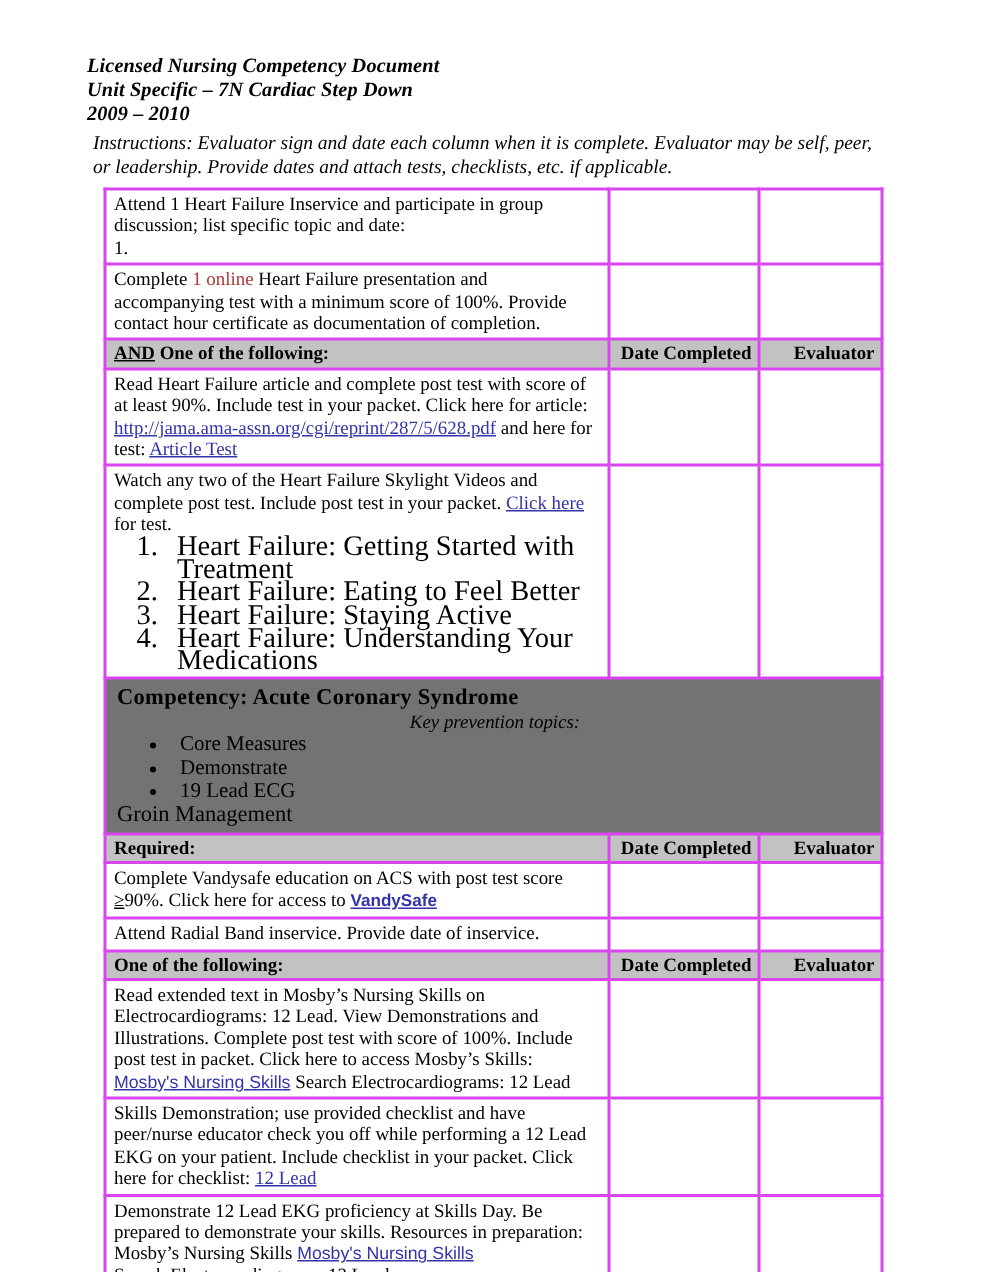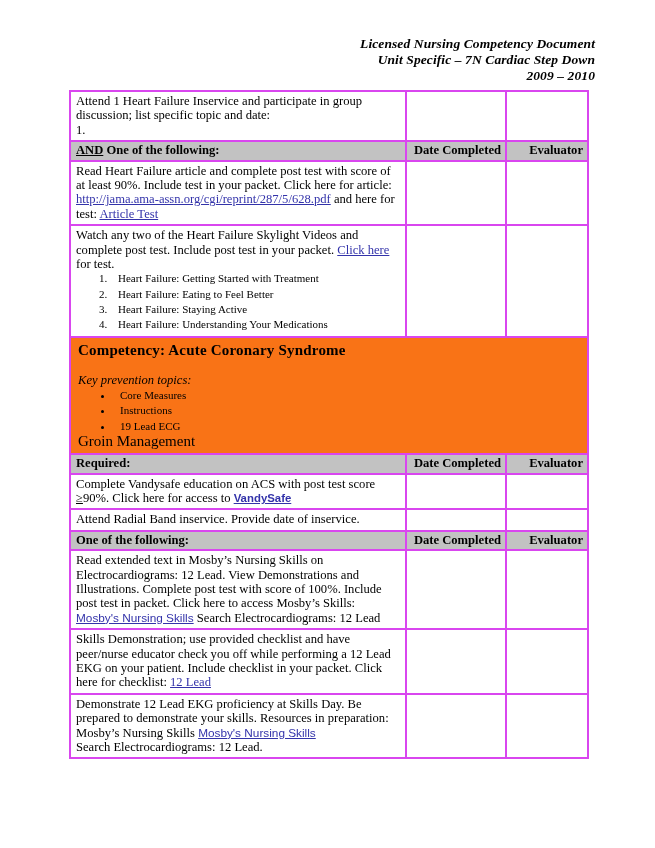--- a/index.html
+++ b/index.html
@@ -16,21 +16,21 @@
   }
   .page {
     position: relative;
     width: 655px;
     height: 848px;
     padding: 0;
   }
   
   .doc-header {
     padding: 36px 60px 0 58px;
-    text-align: right;
+    text-align: left;
   }
   .doc-header .line1,
   .doc-header .line2,
   .doc-header .line3 {
     font-weight: bold;
     font-style: italic;
     font-size: 13.5px;
     line-height: 16px;
     letter-spacing: 0.1px;
   }
@@ -67,57 +67,58 @@
     background: #c2c2c2;
     font-weight: bold;
     padding-top: 1px;
     padding-bottom: 2px;
   }
   tr.bar td.ctr {
     text-align: right;
   }
   
   tr.banner td {
-    background: #f97316;
+    background: #737373;
     padding: 3px 5px 4px 7px;
   }
   .banner-title {
     font-weight: bold;
     font-size: 15px;
     line-height: 18px;
     letter-spacing: 0.2px;
   }
   .banner-sub {
     font-style: italic;
     font-size: 12.6px;
     line-height: 15px;
-    margin-top: 14px;
+    margin-top: 0;
+    text-align: center;
   }
   ul.bullets {
     margin: 0;
     padding: 0 0 0 36px;
     list-style: disc;
   }
   ul.bullets li {
-    font-size: 11px;
+    font-size: 14px;
     line-height: 15.5px;
     padding-left: 6px;
   }
   .banner-tail {
     font-size: 15px;
     line-height: 15px;
   }
   
   ol.vids {
     margin: 0;
     padding: 0 0 0 34px;
     list-style: decimal;
   }
   ol.vids li {
-    font-size: 11px;
+    font-size: 19px;
     line-height: 15.3px;
     padding-left: 8px;
   }
   
   .lnk {
     color: #3333aa;
     text-decoration: underline;
   }
   .lnk.sans {
     font-family: "Liberation Sans", "DejaVu Sans", sans-serif;
@@ -135,20 +136,21 @@
 </style>
 </head>
 <body>
 
 <div class="page">
 
   <div class="doc-header">
     <div class="line1">Licensed Nursing Competency Document</div>
     <div class="line2">Unit Specific – 7N Cardiac Step Down</div>
     <div class="line3">2009 – 2010</div>
+    <div class="instructions">Instructions:  Evaluator sign and date each column when it is complete.  Evaluator may be self, peer, or leadership.  Provide dates and attach tests, checklists, etc. if applicable.</div>
   </div>
 
   <div class="tbl-wrap">
     <table class="comp">
       <colgroup>
         <col class="c-task">
           <col class="c-date">
           <col class="c-eval">
       </colgroup>
       <tbody>
@@ -156,20 +158,27 @@
         <tr>
           <td>
             <div>Attend 1 Heart Failure Inservice and participate in group</div>
             <div>discussion; list specific topic and date:</div>
             <div>1.</div>
           </td>
           <td class="blank">&nbsp;</td>
           <td class="blank">&nbsp;</td>
         </tr>
 
+        <tr>
+          <td>
+            <span>Complete </span><span class="red">1 online</span><span> Heart Failure presentation and accompanying test with a minimum score of 100%.  Provide contact hour certificate as documentation of completion.</span>
+          </td>
+          <td class="blank">&nbsp;</td>
+          <td class="blank">&nbsp;</td>
+        </tr>
 
         <tr class="bar">
           <td><span class="und ital">AND</span><span> One of the following:</span></td>
           <td class="ctr">Date Completed</td>
           <td class="ctr">Evaluator</td>
         </tr>
 
 
         <tr>
           <td>
@@ -192,21 +201,21 @@
           <td class="blank">&nbsp;</td>
           <td class="blank">&nbsp;</td>
         </tr>
 
         <tr class="banner">
           <td colspan="3">
             <div class="banner-title">Competency:  Acute Coronary Syndrome</div>
             <div class="banner-sub">Key prevention topics:</div>
             <ul class="bullets">
               <li>Core Measures</li>
-              <li>Instructions</li>
+              <li>Demonstrate</li>
               <li>19 Lead ECG</li>
             </ul>
             <div class="banner-tail">Groin Management</div>
           </td>
         </tr>
 
         <tr class="bar">
           <td>Required:</td>
           <td class="ctr">Date Completed</td>
           <td class="ctr">Evaluator</td>

